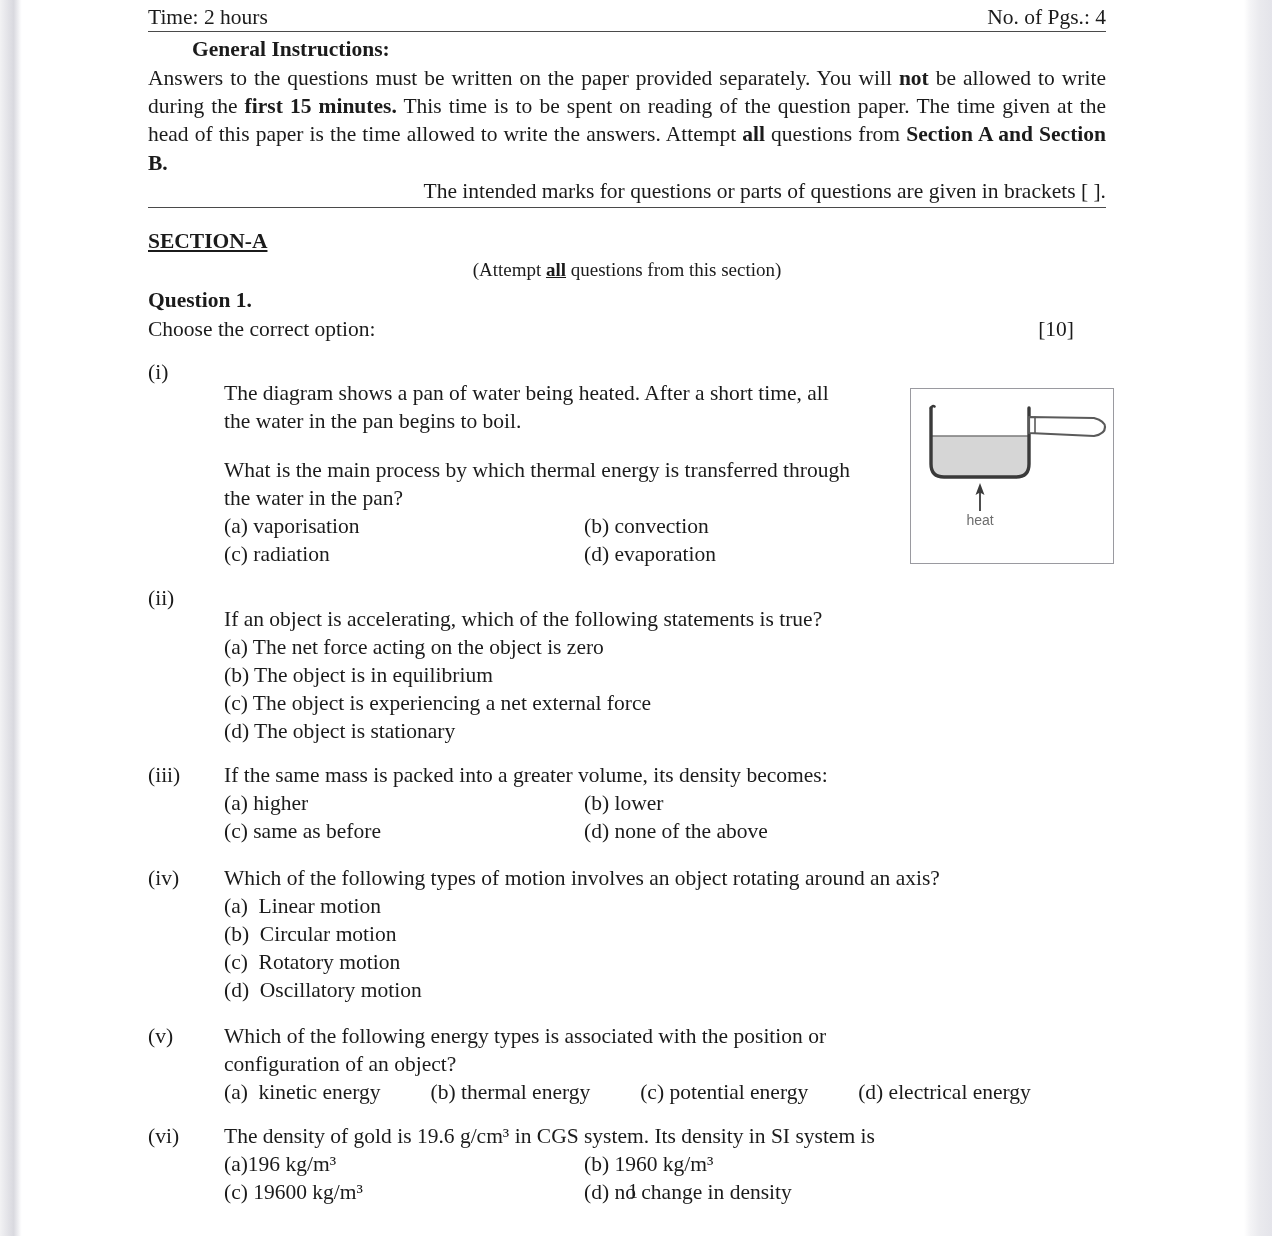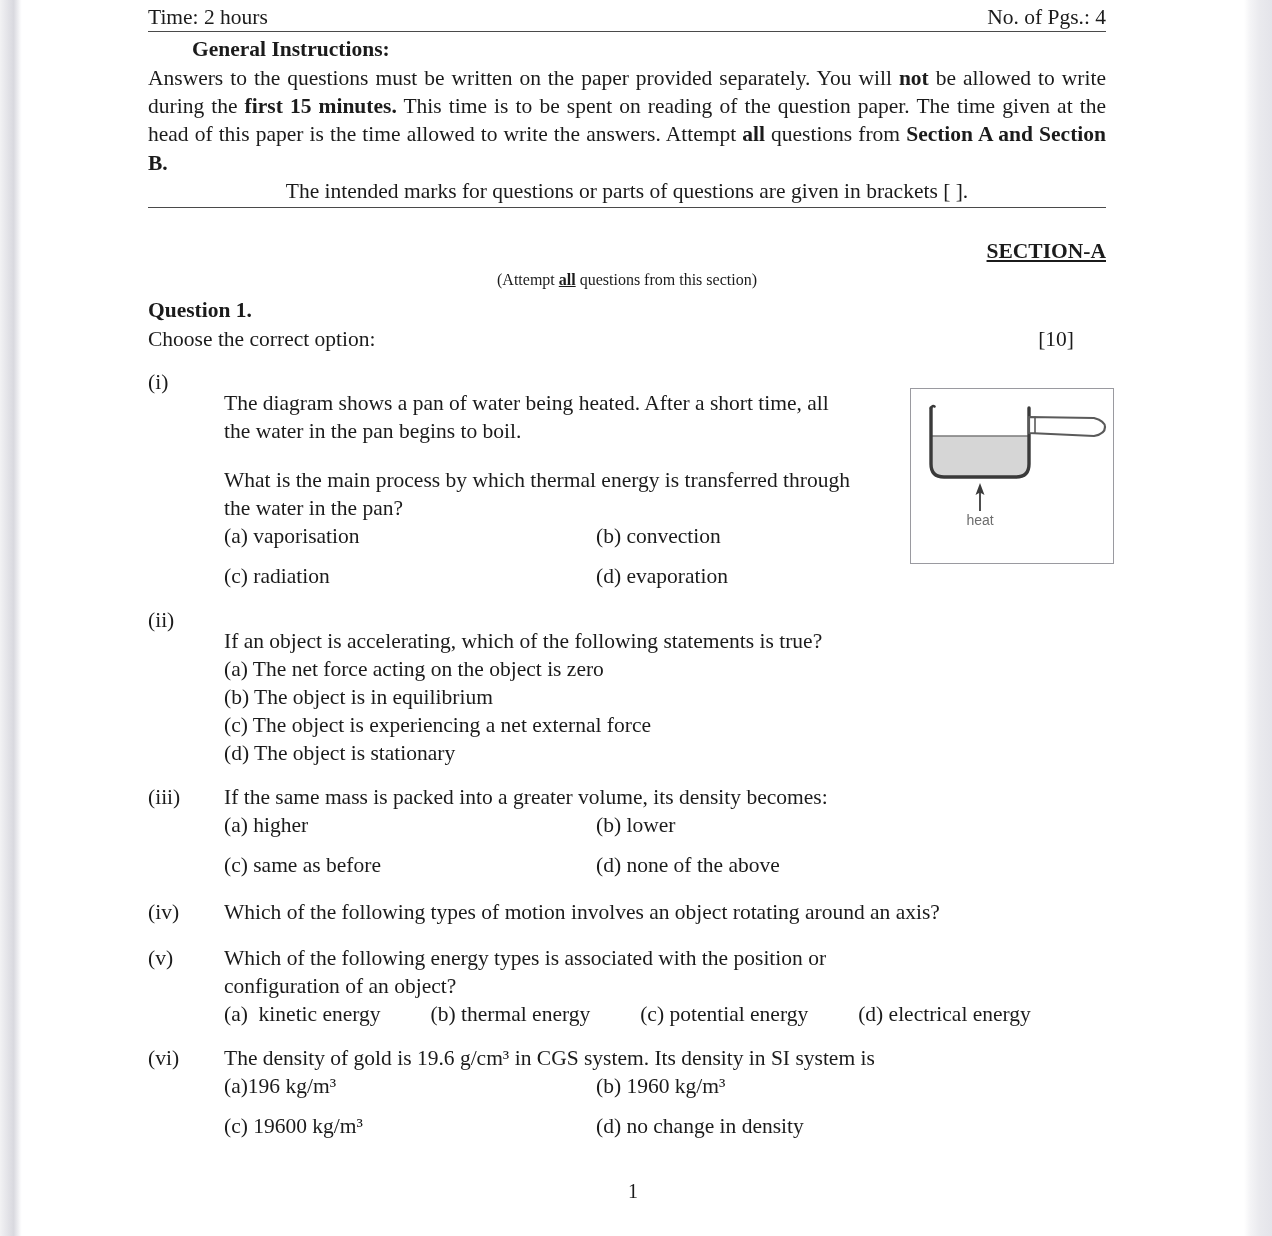--- a/index.html
+++ b/index.html
@@ -65,41 +65,41 @@
   }
   .instr-body {
     font-size: 21.5px;
     line-height: 28.2px;
     text-align: justify;
     text-justify: inter-word;
   }
   .instr-last {
     font-size: 21.5px;
     line-height: 28.2px;
-    text-align: center;
+    text-align: right;
   }
   .rule-bottom {
     border: 0;
     border-top: 1.6px solid #4a4a4a;
     margin: 2px 0 0 0;
     width: 958px;
   }
 
   
   .section-head {
-    text-align: right;
+    text-align: left;
     font-weight: bold;
     font-size: 21.5px;
-    margin-top: 30px;
+    margin-top: 20px;
     line-height: 26px;
   }
   .section-head span { text-decoration: underline; text-underline-offset: 2px; }
   .section-sub {
     text-align: center;
-    font-size: 16px;
+    font-size: 19px;
     line-height: 28px;
     margin-top: 2px;
   }
   .section-sub b { text-decoration: underline; text-underline-offset: 1px; }
 
   .q-title {
     font-weight: bold;
     font-size: 21.5px;
     line-height: 29px;
     margin-top: 2px;
@@ -127,21 +127,20 @@
   }
   .qbody { flex: 1 1 auto; }
   .qtext { font-size: 21.5px; line-height: 28px; }
   .qtext.narrow { max-width: 635px; margin-top: 21px; }
   .qtext.med { max-width: 700px; }
 
   .opts-grid {
     display: grid;
     grid-template-columns: 360px auto;
     column-gap: 0px;
-    gap: 12px;
   }
   .opt { font-size: 21.5px; line-height: 28px; white-space: pre; }
   .opts-stack .opt { display: block; }
   .opts-inline { display: flex; gap: 12px; }
   .opts-inline .opt { margin-right: 38px; white-space: pre; }
 
   
   #pan-figure {
     position: absolute;
     left: 888px;
@@ -232,20 +231,26 @@
           <div class="opt">(c) same as before</div>
           <div class="opt">(d) none of the above</div>
         </div>
       </div>
     </div>
 
     <div class="qblock" style="margin-top:19px;">
       <div class="qnum">(iv)</div>
       <div class="qbody">
         <div class="qtext">Which of the following types of motion involves an object rotating around an axis?</div>
+        <div class="opts-stack">
+          <div class="opt">(a)  Linear motion</div>
+          <div class="opt">(b)  Circular motion</div>
+          <div class="opt">(c)  Rotatory motion</div>
+          <div class="opt">(d)  Oscillatory motion</div>
+        </div>
       </div>
     </div>
 
     <div class="qblock" style="margin-top:18px;">
       <div class="qnum">(v)</div>
       <div class="qbody">
         <div class="qtext med">Which of the following energy types is associated with the position or configuration of an object?</div>
         <div class="opts-inline">
           <div class="opt">(a)  kinetic energy</div>
           <div class="opt">(b) thermal energy</div>

